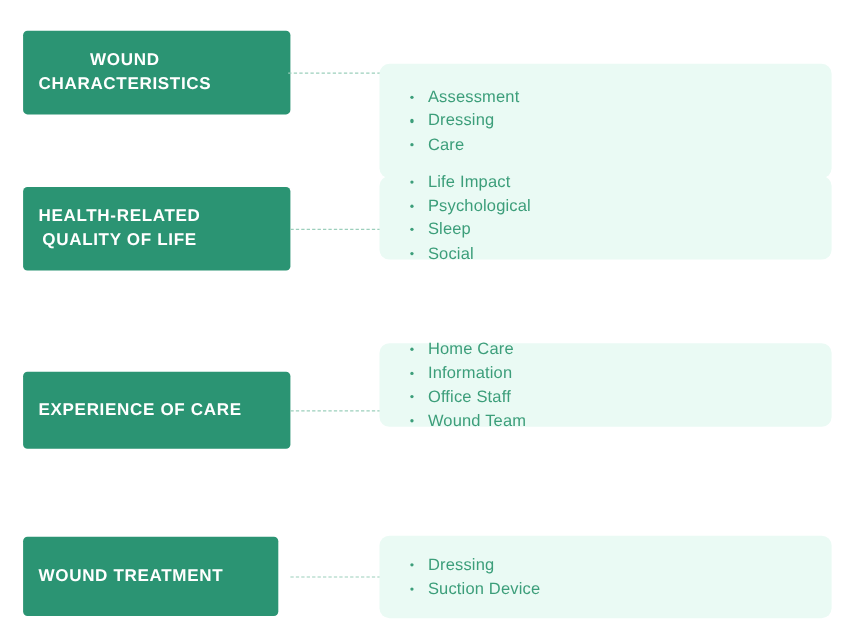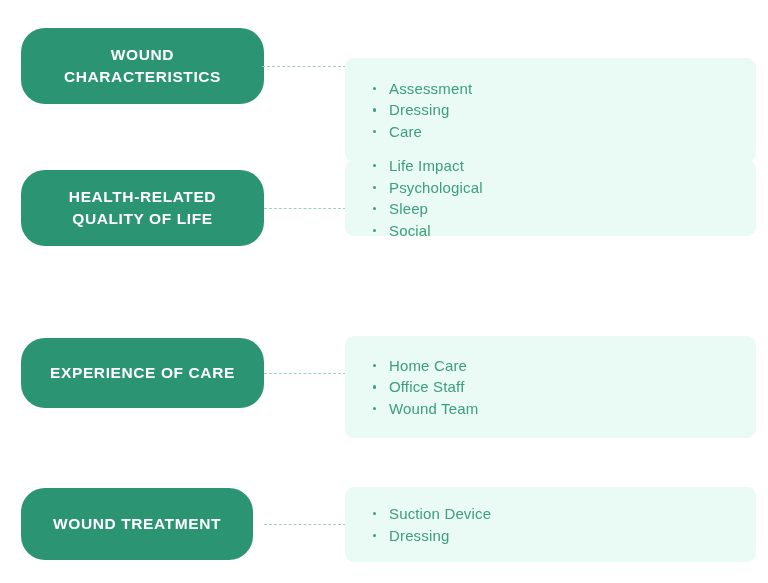--- a/index.html
+++ b/index.html
@@ -25,25 +25,24 @@
     position: absolute;
     left: 0;
     width: 768px;
   }
 
   
   .category-box {
     position: absolute;
     left: 21px;
     background: #2b9473;
-    border-radius: 24px;
+    border-radius: 4px;
     color: #ffffff;
     display: flex;
     align-items: center;
-    justify-content: center;
     text-align: center;
     box-sizing: border-box;
     padding: 6px 14px;
   }
   .category-label {
     font-size: 15.5px;
     font-weight: bold;
     letter-spacing: 0.6px;
     line-height: 1.42;
     color: #ffffff;
@@ -124,33 +123,34 @@
           <li><span class="bullet-dot"></span><span>Sleep</span></li>
           <li><span class="bullet-dot"></span><span>Social</span></li>
         </ul>
       </div>
     </div>
     <div class="group-row">
       <div class="category-box" style="top: 338px; height: 70px; width: 243px;">
         <div class="category-label">EXPERIENCE OF CARE</div>
       </div>
       <div class="connector" style="left: 264px; width: 82px; top: 373px;"></div>
-      <div class="items-panel" style="top: 336px; height: 102px;">
+      <div class="items-panel" style="top: 312px; height: 76px;">
         <ul class="items-list">
           <li><span class="bullet-dot"></span><span>Home Care</span></li>
+          <li><span class="bullet-dot"></span><span>Information</span></li>
           <li><span class="bullet-dot"></span><span>Office Staff</span></li>
           <li><span class="bullet-dot"></span><span>Wound Team</span></li>
         </ul>
       </div>
     </div>
     <div class="group-row">
       <div class="category-box" style="top: 488px; height: 72px; width: 232px;">
         <div class="category-label">WOUND TREATMENT</div>
       </div>
       <div class="connector" style="left: 264px; width: 82px; top: 524px;"></div>
       <div class="items-panel" style="top: 487px; height: 75px;">
         <ul class="items-list">
+          <li><span class="bullet-dot"></span><span>Dressing</span></li>
           <li><span class="bullet-dot"></span><span>Suction Device</span></li>
-          <li><span class="bullet-dot"></span><span>Dressing</span></li>
         </ul>
       </div>
     </div>
   </div>
 
 </body></html>

